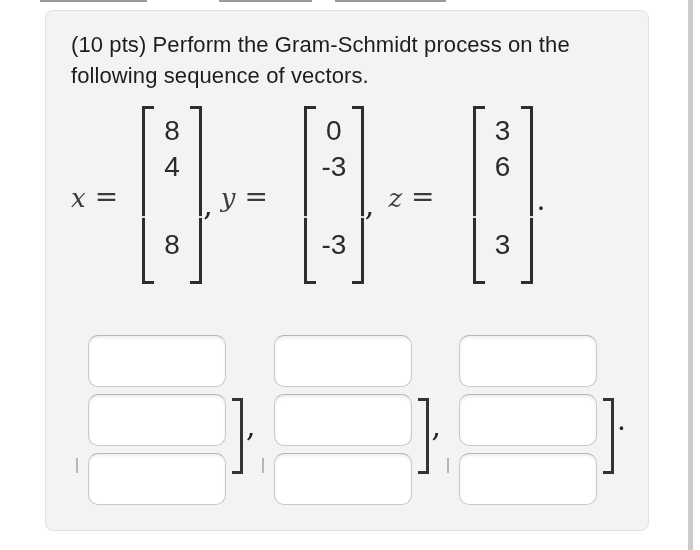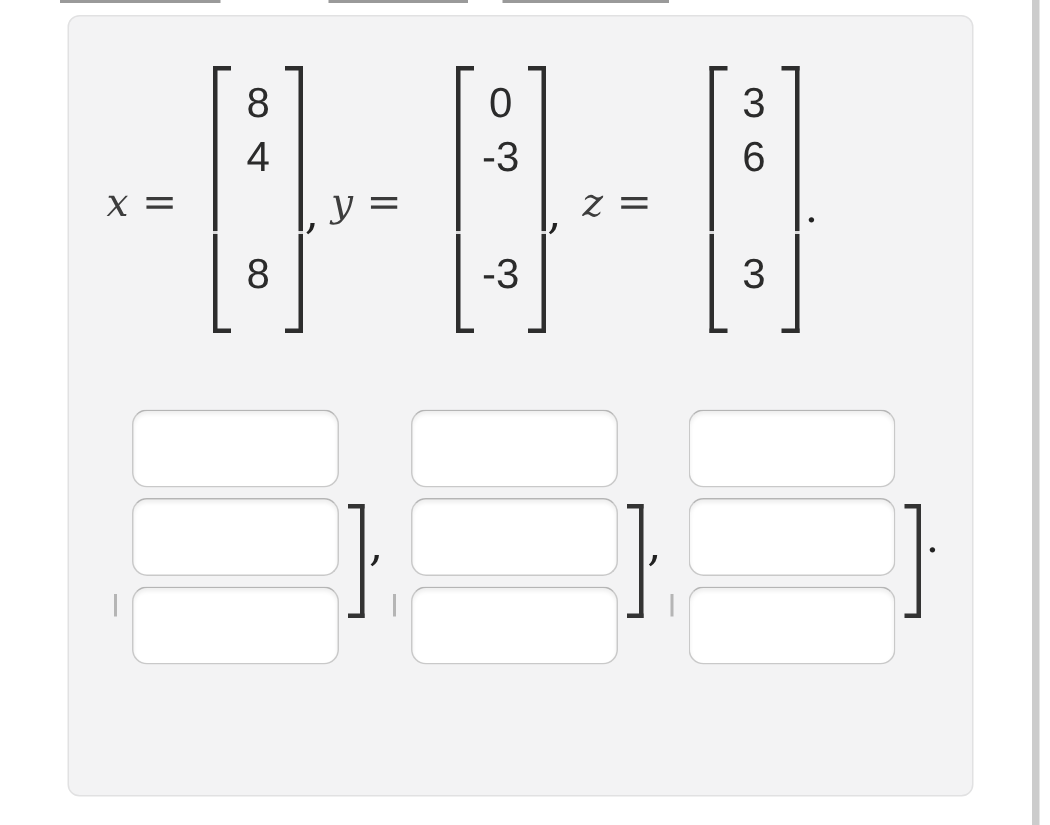--- a/index.html
+++ b/index.html
@@ -91,20 +91,21 @@
 <div class="viewport">
 
   <div class="frag f1"></div>
   <div class="frag f2"></div>
   <div class="frag f3"></div>
 
   <div class="scroll-strip"></div>
 
   <div class="card">
 
+    <div class="question">(10 pts) Perform the Gram-Schmidt process on the following sequence of vectors.</div>
 
     <div class="mrow">
 
       <span class="mvar">x</span>
       <span class="meq">=</span>
       <div class="matrix m-x">
         <div class="br brl"></div>
         <div class="cells">
           <div class="cell">8</div>
           <div class="cell">4</div>

